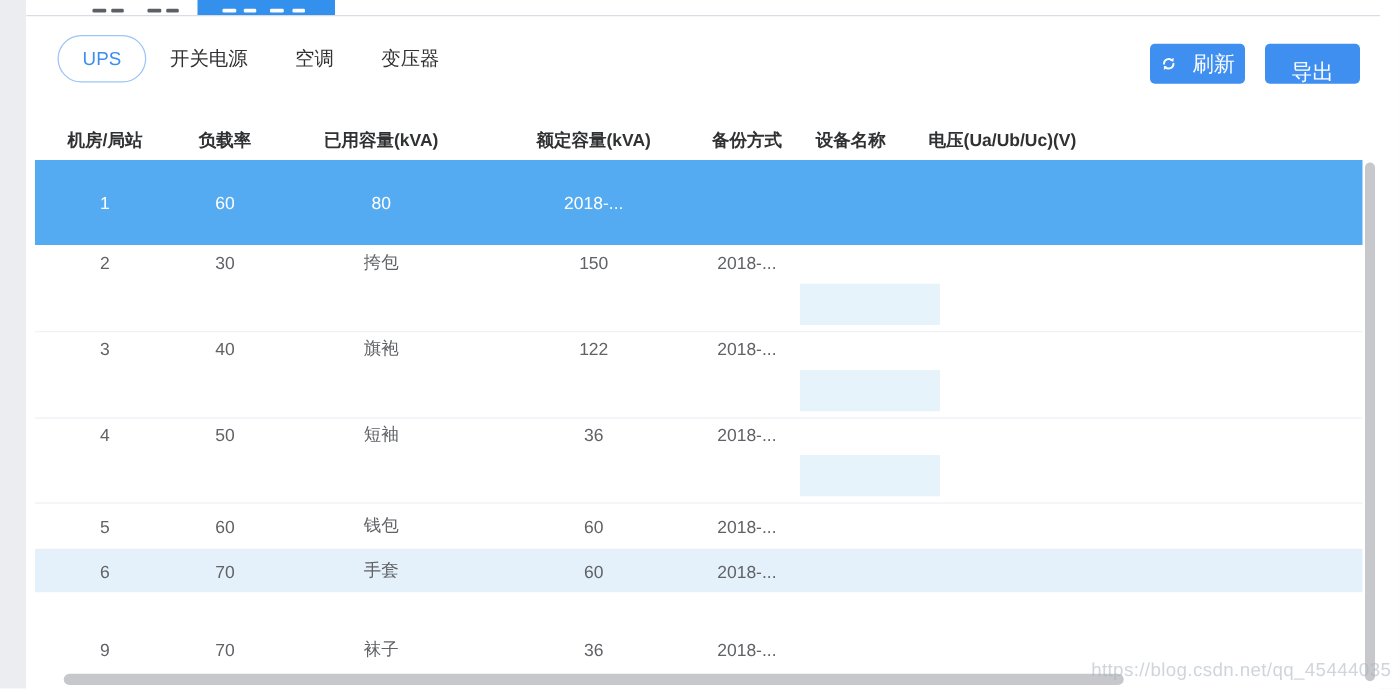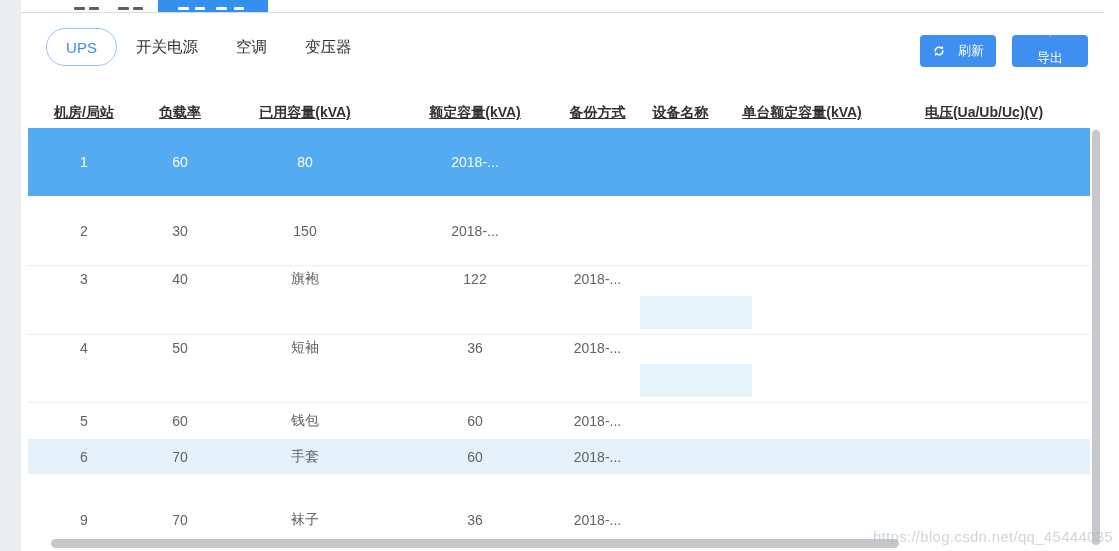--- a/index.html
+++ b/index.html
@@ -24,31 +24,31 @@
     border:1px solid #9cc5f6;border-radius:19px;display:flex;align-items:center;justify-content:center;
     color:#3d8fef;font-size:15px;background:#fff;cursor:pointer;
   }
   .filters{
     position:absolute;left:115px;top:28px;height:38px;display:flex;align-items:center;gap:38px;
     color:#303133;font-size:15.5px;text-align:right;
   }
   .filters span{cursor:pointer;}
   .btn{
     position:absolute;top:35px;width:76px;height:32px;background:#3e8ff0;border-radius:4px;
-    display:flex;align-items:center;justify-content:center;gap:12px;color:#fff;font-size:13px;cursor:pointer;
+    display:flex;align-items:center;justify-content:center;gap:12px;color:#fff;font-size:17px;cursor:pointer;
   }
   .btn.refresh{left:899px;}
   .btn.export{left:991px;flex-direction:column;}
   .btn svg{display:block;}
 
   
   .thead{
     position:absolute;left:7px;top:100px;width:1062px;height:26px;display:grid;
     grid-template-columns:112px 80px 170px 170px 75px 91px 152px 212px;
-    align-items:center;font-weight:bold;font-size:14px;color:#303133;text-decoration:underline;
+    align-items:center;font-weight:bold;font-size:14px;color:#303133;
   }
   .thead div{text-align:center;white-space:nowrap;}
   .tbody{position:absolute;left:7px;top:128px;width:1062px;}
   .trow{position:relative;width:1062px;display:grid;
     grid-template-columns:112px 80px 170px 170px 75px 91px 152px 212px;
     align-items:center;font-size:14px;color:#606266;background:#fff;}
   .trow div{text-align:center;position:relative;z-index:2;}
   .trow.selected{background:#55abf2;color:#fff;}
   .trow.hover{background:#e4f1fb;}
   .trow.bordered{border-bottom:1px solid #ebeef5;}
@@ -115,37 +115,37 @@
       <span>导出</span>
     </div>
 
     <div class="thead" id="thead">
         <div>机房/局站</div>
         <div>负载率</div>
         <div>已用容量(kVA)</div>
         <div>额定容量(kVA)</div>
         <div>备份方式</div>
         <div>设备名称</div>
-        <div>单台额定容量(kVA)</div>
         <div>电压(Ua/Ub/Uc)(V)</div>
       </div>
     <div class="tbody" id="tbody">
         <div class="trow selected" style="height: 68px;">
           <div>1</div>
           <div>60</div>
           <div>80</div>
           <div>2018-...</div>
           <div></div>
           <div></div>
           <div></div>
           <div class="rowline"></div>
         </div>
         <div class="trow bordered" style="height: 69px;">
           <div>2</div>
           <div>30</div>
+          <div>挎包</div>
           <div>150</div>
           <div>2018-...</div>
           <div></div>
           <div></div>
           <div></div>
           <div class="subbox bottom"></div>
         </div>
         <div class="trow bordered" style="height: 68px;">
           <div>3</div>
           <div>40</div>

